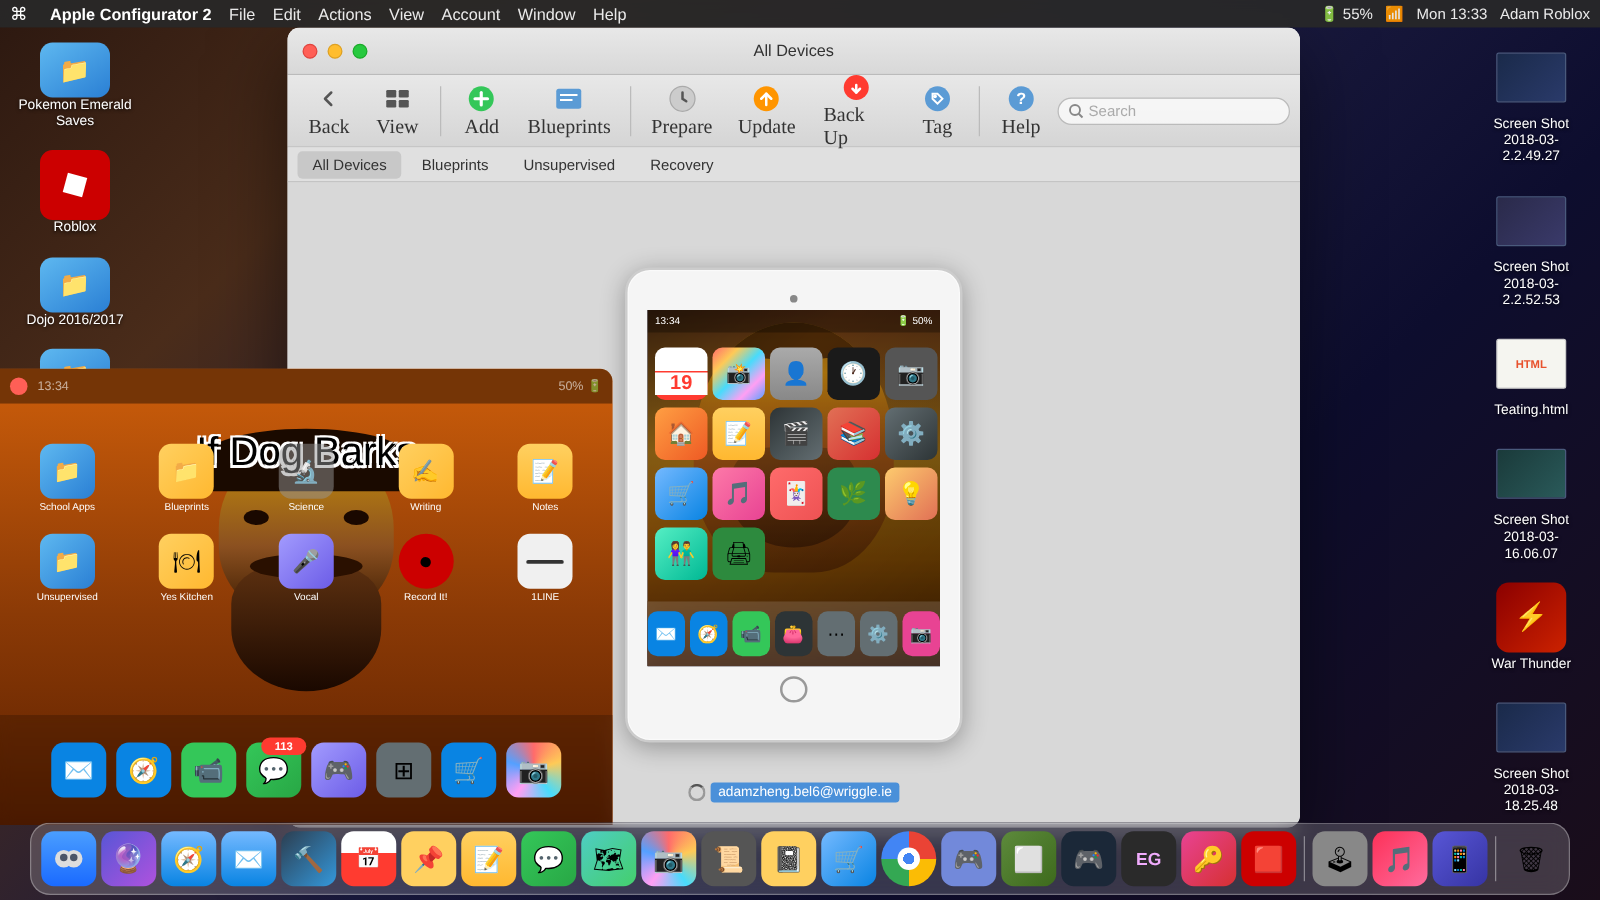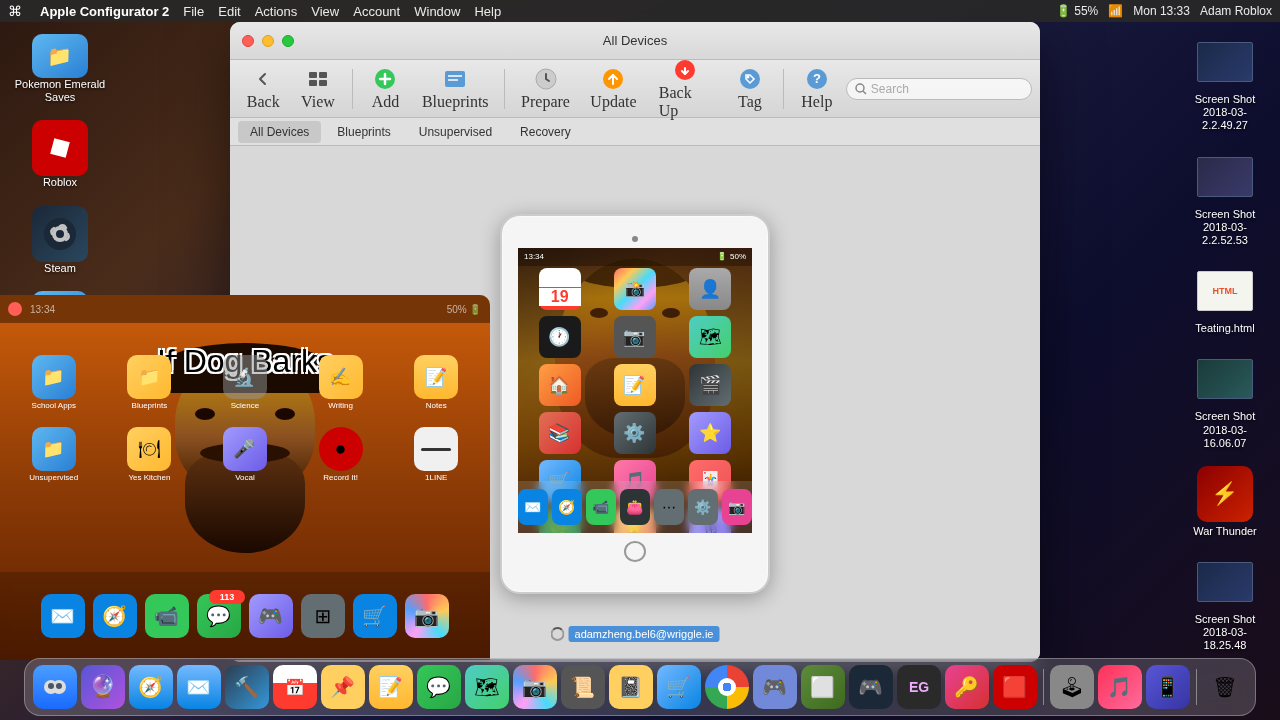--- a/index.html
+++ b/index.html
@@ -403,23 +403,23 @@
       display: flex;
       align-items: center;
       justify-content: space-between;
       padding: 0 6px;
       font-size: 8px;
       color: #fff;
       position: relative;
       z-index: 5;
     }
     .ipad-app-grid {
-      padding: 2px 6px;
+      padding: 12px 6px;
       display: grid;
-      grid-template-columns: repeat(3, 1fr);
+      grid-template-columns: repeat(6, 1fr);
       gap: 4px;
       position: relative;
       z-index: 5;
     }
     .ipad-app {
       display: flex;
       flex-direction: column;
       align-items: center;
       cursor: pointer;
     }
@@ -671,33 +671,20 @@
     </div>
     <div class="desktop-icon">
       <div class="app-icon-roblox">
         <svg width="32" height="32" viewBox="0 0 32 32">
             <rect x="8" y="8" width="16" height="16" fill="white" transform="rotate(15 16 16)"></rect>
           </svg>
       </div>
       <span class="desktop-icon-label">Roblox</span>
     </div>
     <div class="desktop-icon">
-      <div class="app-icon-steam">
-        <svg width="36" height="36" viewBox="0 0 36 36">
-          <circle cx="18" cy="18" r="16" fill="#1b2838"></circle>
-          <circle cx="18" cy="18" r="8" fill="#c2c2c2"></circle>
-          <circle cx="18" cy="18" r="4" fill="#1b2838"></circle>
-          <path d="M10 18 Q8 14 12 12" stroke="#c2c2c2" stroke-width="2.5" fill="none" stroke-linecap="round"></path>
-          <path d="M18 10 Q22 8 24 12" stroke="#c2c2c2" stroke-width="2.5" fill="none" stroke-linecap="round"></path>
-          <path d="M26 18 Q28 22 24 24" stroke="#c2c2c2" stroke-width="2.5" fill="none" stroke-linecap="round"></path>
-        </svg>
-      </div>
-      <span class="desktop-icon-label">Steam</span>
-    </div>
-    <div class="desktop-icon">
       <div class="app-icon-dojo">📁</div>
       <span class="desktop-icon-label">Dojo 2016/2017</span>
     </div>
     <div class="desktop-icon">
       <div class="app-icon-vids">📁</div>
       <span class="desktop-icon-label">Vids</span>
     </div>
     <div class="desktop-icon">
       <div class="app-icon-chrome">
         <div class="chrome-inner"></div>

